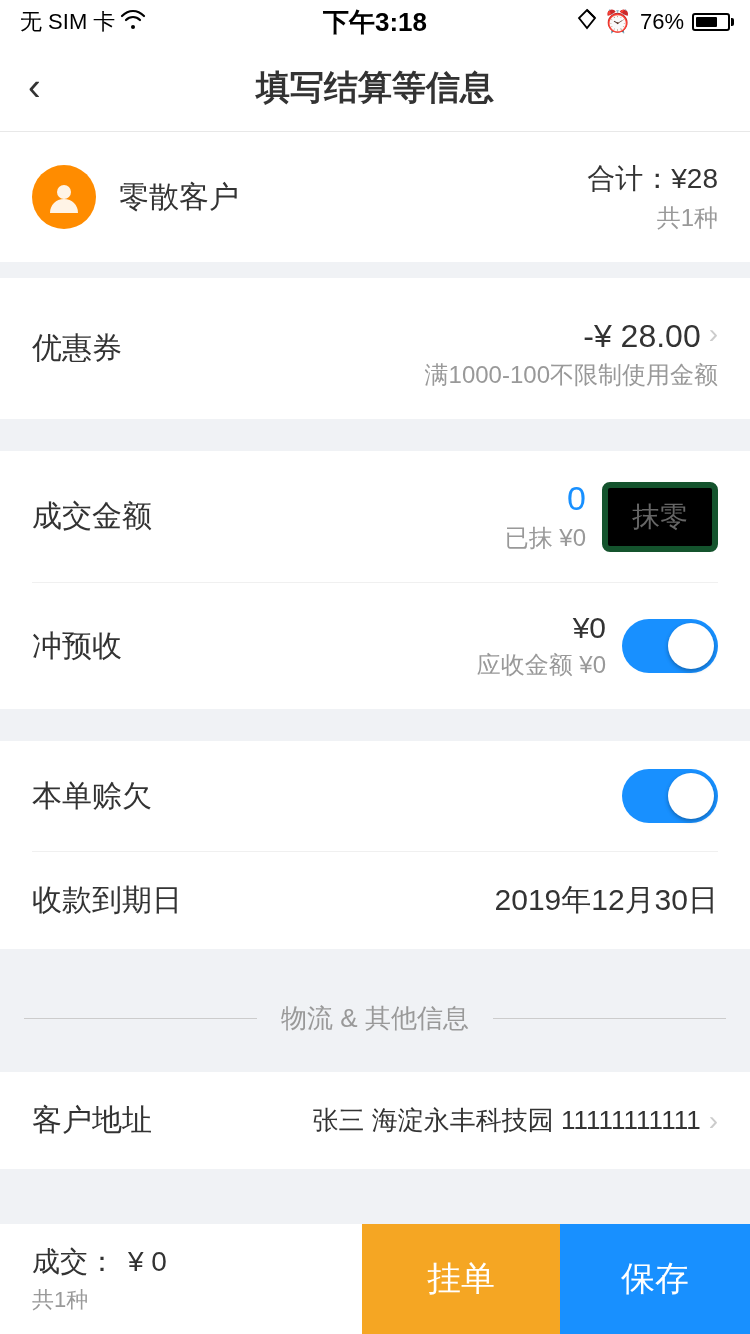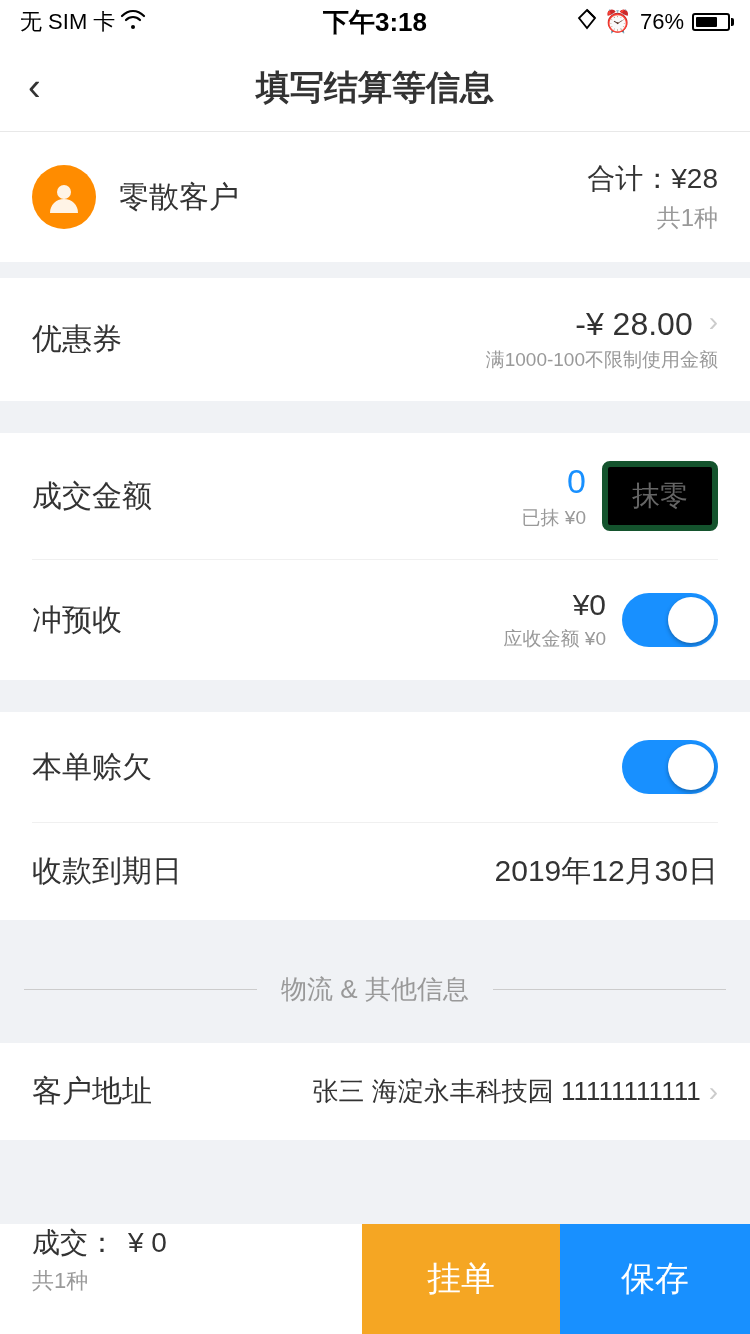--- a/index.html
+++ b/index.html
@@ -185,21 +185,21 @@
     }
     .row-value.blue {
       color: #1890ff;
       font-size: 34px;
     }
     .row-value.discount-amount {
       color: #333;
       font-size: 32px;
     }
     .row-sub {
-      font-size: 19px;
+      font-size: 24px;
       color: #999;
       text-align: right;
       margin-top: 4px;
     }
     .row-right-col {
       text-align: right;
     }
     .chevron {
       font-size: 28px;
       color: #ccc;
@@ -268,20 +268,21 @@
     }
 
     
     .bottom-bar {
       position: fixed;
       bottom: 0;
       width: 750px;
       height: 110px;
       background: #fff;
       display: flex;
+      align-items: center;
     }
     .bottom-info {
       flex: 1;
       padding: 0 32px;
     }
     .bottom-deal {
       font-size: 28px;
       color: #333;
       display: flex;
       align-items: center;
@@ -369,21 +370,21 @@
         <div class="total-amount">合计：¥28</div>
         <div class="total-count">共1种</div>
       </div>
     </div>
   </div>
 
   <div class="card">
     <div class="form-row">
       <span class="row-label">优惠券</span>
       <div class="row-right-col">
-        <div style="display:flex;align-items:flex-start;justify-content:flex-end;gap:8px;">
+        <div style="display:flex;align-items:flex-start;justify-content:flex-end;margin-top:12px;">
           <span class="row-value discount-amount">-¥ 28.00</span>
           <span class="chevron">›</span>
         </div>
         <div class="row-sub">满1000-100不限制使用金额</div>
       </div>
     </div>
   </div>
 
   <div class="section-divider"></div>
 

